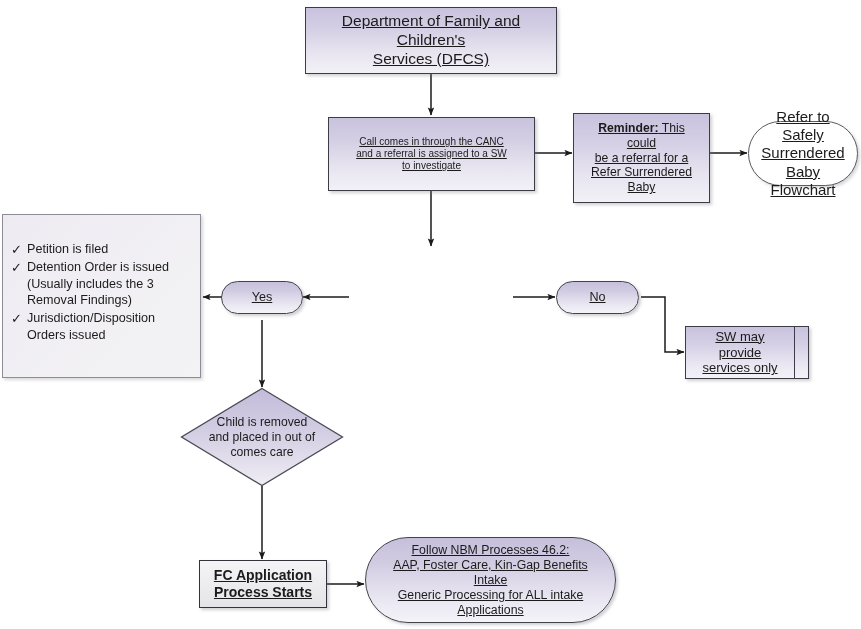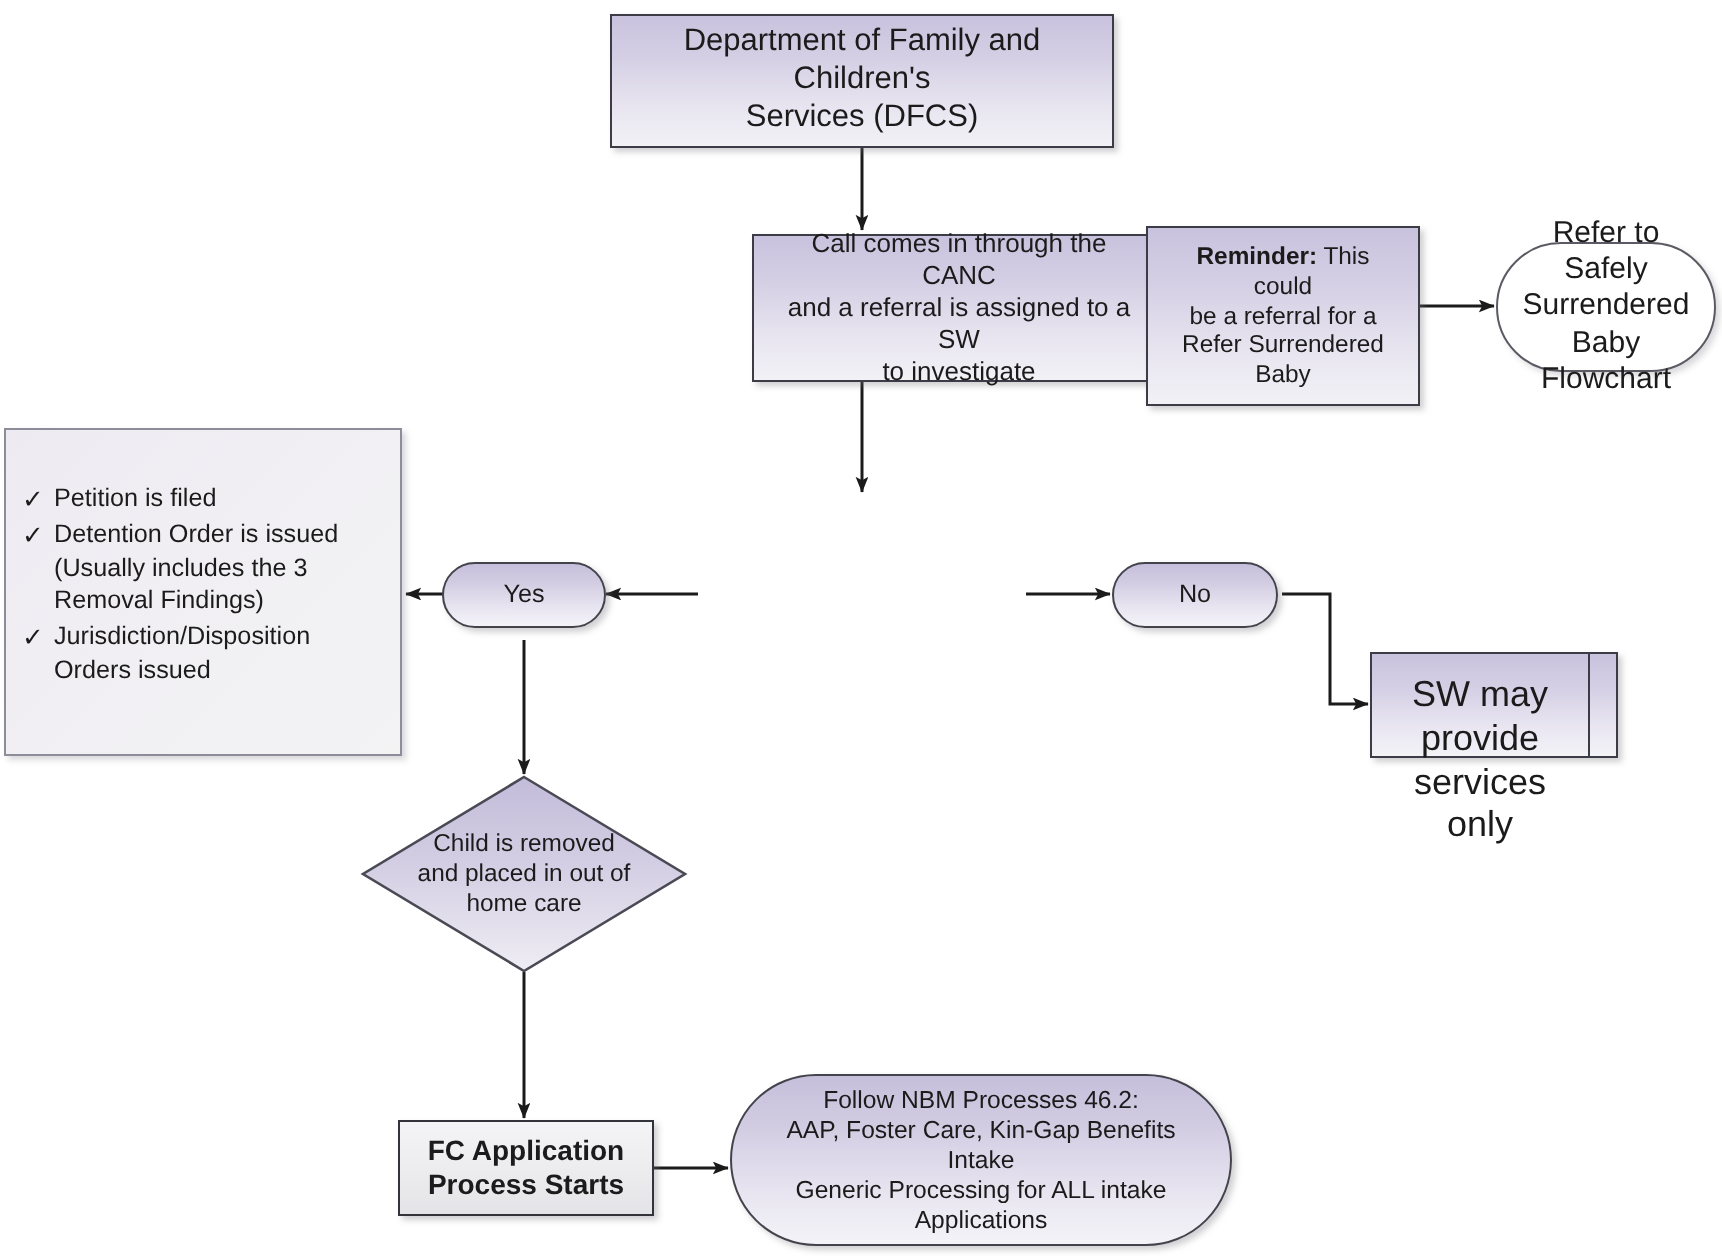--- a/index.html
+++ b/index.html
@@ -35,20 +35,21 @@
     color: #1b1b1b;
     line-height: 1.22;
     z-index: 2;
   }
   .node .txt {
     display: block;
     width: 100%;
     padding: 0 12px;
     box-sizing: border-box;
     white-space: pre-line;
+    text-decoration: underline;
   }
 
   
   .proc {
     border: 1.3px solid #3c3c46;
     background: linear-gradient(to bottom, #c9c2de 0%, #d4cfe4 32%, #e6e3ef 66%, #f2f1f6 100%);
     box-shadow: 2px 2px 3px rgba(120,120,130,0.35);
   }
   .proc-plain {
     border: 1.3px solid #33333b;
@@ -164,21 +165,21 @@
 
       <path d="M327,584 L364,584"></path>
     </g>
   </svg>
 
   <div class="node proc" style="left:305px; top:7px; width:252px; height:67px; font-size:15.5px;">
     <span class="txt">Department of Family and Children's
 Services (DFCS)</span>
   </div>
 
-  <div class="node proc" style="left:328px; top:117px; width:207px; height:74px; font-size:13px;margin-left:48px;">
+  <div class="node proc" style="left:328px; top:117px; width:207px; height:74px; font-size:10px;">
     <span class="txt">Call comes in through the CANC
 and a referral is assigned to a SW
 to investigate</span>
   </div>
 
   <div class="node proc" style="left:573px; top:113px; width:137px; height:90px; font-size:12.2px;">
     <span class="txt"><span class="bold">Reminder:</span><span>  This could
 be a referral for a
 Refer Surrendered
 Baby</span></span>
@@ -213,41 +214,41 @@
 
   <div class="node stadium" style="left:221px; top:281px; width:82px; height:33px; font-size:12.6px;">
     <span class="txt">Yes</span>
   </div>
 
   <div class="node stadium" style="left:556px; top:281px; width:83px; height:33px; font-size:12.6px;">
     <span class="txt">No</span>
   </div>
 
   <div class="sidebar-proc" style="left:685px; top:326px; width:122px; height:51px;">
-    <div class="node" style="left:0; top:0; width:108px; height:51px; font-size:18px; position:absolute;margin-top:28px;">
+    <div class="node" style="left:0; top:0; width:108px; height:51px; font-size:13px; position:absolute;">
       <span class="txt">SW may provide
 services only</span>
     </div>
     <div class="bar"></div>
   </div>
 
   <div class="diamond" style="left:180px; top:387px; width:164px; height:100px;">
     <svg width="164" height="100" viewBox="0 0 164 100">
       <defs>
         <linearGradient id="gradDiamond2" x1="0" y1="0" x2="0" y2="1">
           <stop offset="0%" stop-color="#c3bcda"></stop>
           <stop offset="45%" stop-color="#d3cee3"></stop>
           <stop offset="100%" stop-color="#efedf4"></stop>
         </linearGradient>
       </defs>
       <polygon points="82,1.5 162.5,50 82,98.5 1.5,50" fill="url(#gradDiamond2)" stroke="#4a4a55" stroke-width="1.3"></polygon>
     </svg>
     <div class="dlabel" style="font-size:12.2px;">Child is removed
 and placed in out of
-home care</div>
+comes care</div>
   </div>
 
   <div class="node proc-plain" style="left:199px; top:560px; width:128px; height:48px; font-size:14px; font-weight:bold;">
     <span class="txt">FC Application
 Process Starts</span>
   </div>
 
   <div class="node stadium" style="left:365px; top:537px; width:251px; height:86px; font-size:12.3px;">
     <span class="txt">Follow NBM Processes 46.2:
 AAP, Foster Care, Kin-Gap Benefits Intake

